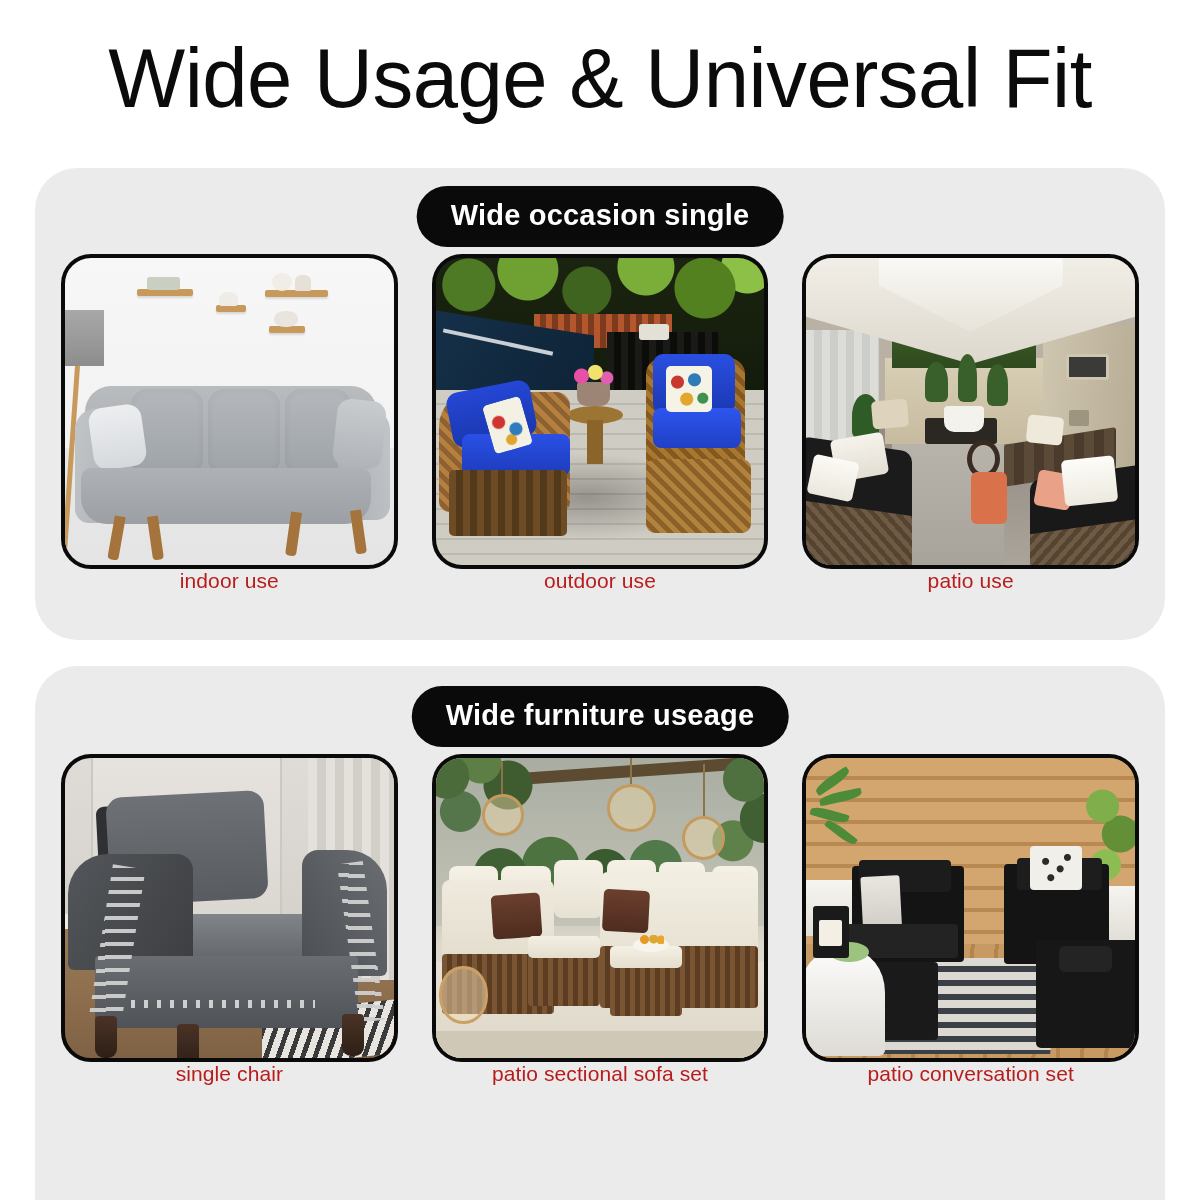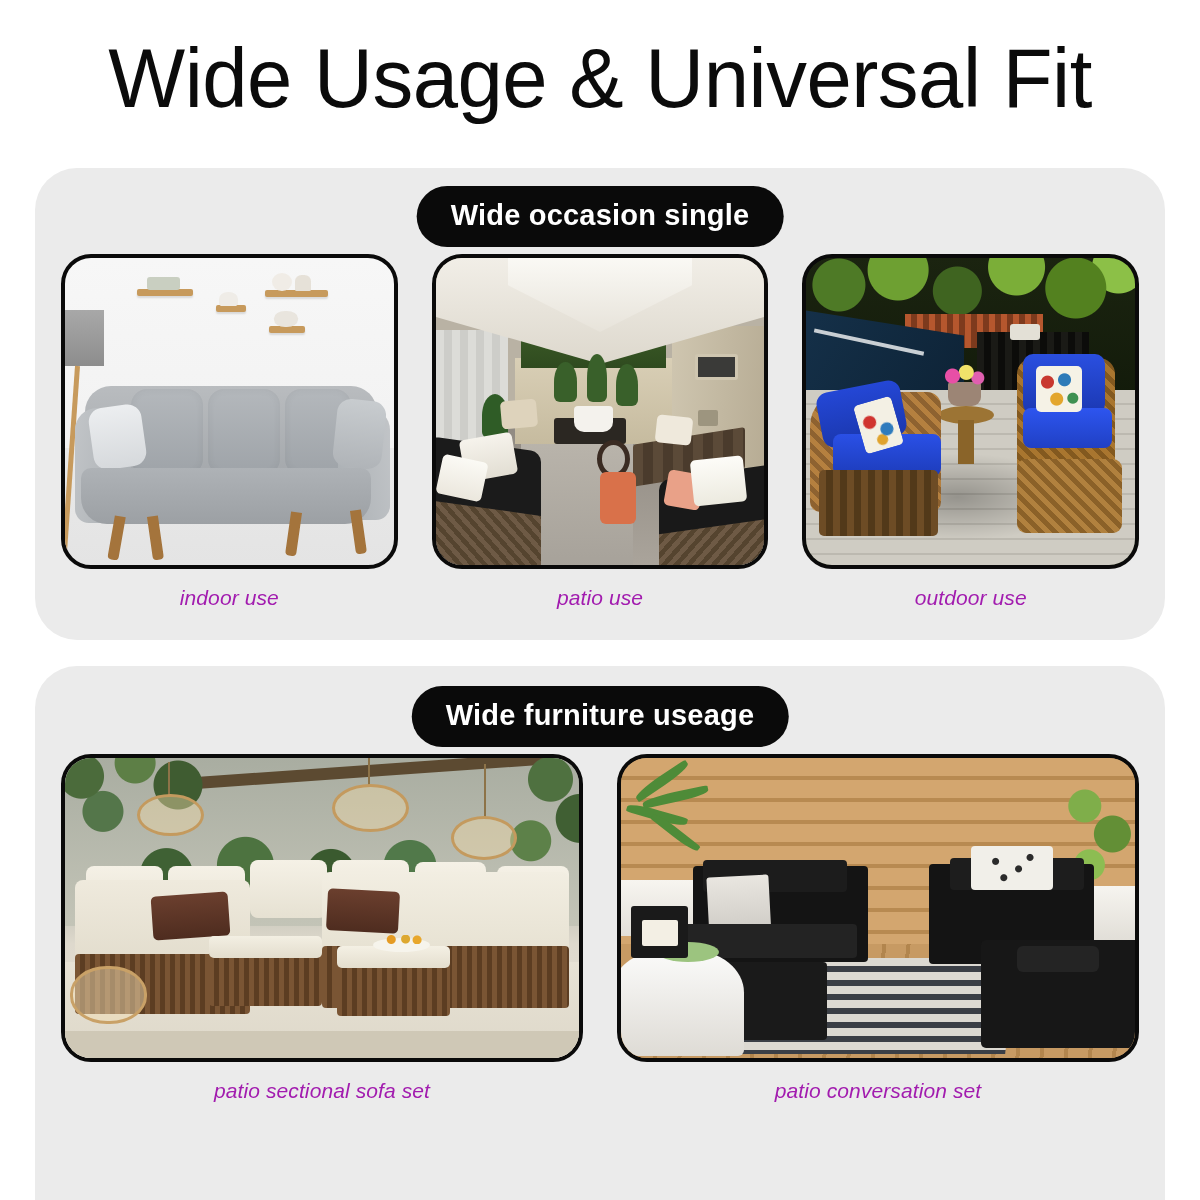--- a/index.html
+++ b/index.html
@@ -73,27 +73,25 @@
     width: 100%;
     height: 315px;
     border: 4px solid #0a0a0a;
     border-radius: 30px;
     overflow: hidden;
     background: #cfcfcf;
   }
   .panel-furniture .photo { height: 308px; }
 
   .caption {
-    margin-top: 17px;
     font-size: 21px;
     font-weight: 400;
-    color: #a21caf;
+    color: #b91c1c;
     letter-spacing: 0.1px;
     white-space: nowrap;
-    font-style: italic;
   }
 
   
   .sc-indoor { background: linear-gradient(#f7f7f7 0%, #f2f2f2 62%, #e9e9e9 62%, #e4e4e4 100%); }
   .sc-indoor .shelf { position:absolute; height:7px; background:#c79a5c; border-radius:2px; box-shadow:0 2px 2px rgba(0,0,0,.12); }
   .sc-indoor .sh1 { left:22%; top:31px; width:17%; }
   .sc-indoor .sh2 { left:46%; top:47px; width:9%; }
   .sc-indoor .sh3 { left:61%; top:32px; width:19%; }
   .sc-indoor .sh4 { left:62%; top:68px; width:11%; }
   .sc-indoor .trin { position:absolute; background:#ddd9d2; border-radius:3px; }
@@ -356,20 +354,48 @@
           <div class="seat"></div>
           <div class="leg lg1"></div>
           <div class="leg lg2"></div>
           <div class="leg lg3"></div>
           <div class="leg lg4"></div>
         </div>
         <div class="caption">indoor use</div>
       </div>
 
       <div class="cell">
+        <div class="photo sc-outdoor">
+          <div class="trees"></div>
+          <div class="railing"></div>
+          <div class="pool"></div>
+          <div class="poolrail"></div>
+          <div class="fence"></div>
+          <div class="postcap"></div>
+          <div class="deck"></div>
+          <div class="shadow"></div>
+          <div class="wchair-r"></div>
+          <div class="bcush-r1"></div>
+          <div class="bcush-r2"></div>
+          <div class="fpil-r"></div>
+          <div class="sidetable"></div>
+          <div class="tableleg"></div>
+          <div class="flowerpot"></div>
+          <div class="flowers"></div>
+          <div class="wchair-l"></div>
+          <div class="bcush-l1"></div>
+          <div class="bcush-l2"></div>
+          <div class="base-l"></div>
+          <div class="fpil-l"></div>
+          <div class="ottoman"></div>
+        </div>
+        <div class="caption">outdoor use</div>
+      </div>
+
+      <div class="cell">
         <div class="photo sc-patio">
           <div class="floor"></div>
           <div class="rug"></div>
           <div class="wall-r"></div>
           <div class="wall-l"></div>
           <div class="fenceback"></div>
           <div class="greenwall"></div>
           <div class="canopy"></div>
           <div class="canopy2"></div>
           <div class="vent"></div>
@@ -390,57 +416,50 @@
           <div class="pw pw1"></div>
           <div class="pw pw2"></div>
           <div class="pw pw6"></div>
           <div class="pw pw5"></div>
           <div class="chairback"></div>
           <div class="chair-o"></div>
         </div>
         <div class="caption">patio use</div>
       </div>
 
-      <div class="cell">
-        <div class="photo sc-outdoor">
-          <div class="trees"></div>
-          <div class="railing"></div>
-          <div class="pool"></div>
-          <div class="poolrail"></div>
-          <div class="fence"></div>
-          <div class="postcap"></div>
-          <div class="deck"></div>
-          <div class="shadow"></div>
-          <div class="wchair-r"></div>
-          <div class="bcush-r1"></div>
-          <div class="bcush-r2"></div>
-          <div class="fpil-r"></div>
-          <div class="sidetable"></div>
-          <div class="tableleg"></div>
-          <div class="flowerpot"></div>
-          <div class="flowers"></div>
-          <div class="wchair-l"></div>
-          <div class="bcush-l1"></div>
-          <div class="bcush-l2"></div>
-          <div class="base-l"></div>
-          <div class="fpil-l"></div>
-          <div class="ottoman"></div>
-        </div>
-        <div class="caption">outdoor use</div>
-      </div>
-
     </div>
   </section>
 
   <section class="panel panel-furniture">
 
     <div class="pill">Wide furniture useage</div>
 
     <div class="grid">
 
+      <div class="cell">
+        <div class="photo sc-chair">
+          <div class="wallpanel"></div>
+          <div class="curtain"></div>
+          <div class="baseboard"></div>
+          <div class="rug"></div>
+          <div class="backdark"></div>
+          <div class="back"></div>
+          <div class="seat"></div>
+          <div class="arm-l"></div>
+          <div class="arm-r"></div>
+          <div class="skirt"></div>
+          <div class="nailrow-l"></div>
+          <div class="nailrow-r"></div>
+          <div class="nailrow-b"></div>
+          <div class="leg lg1"></div>
+          <div class="leg lg2"></div>
+          <div class="leg lg3"></div>
+        </div>
+        <div class="caption">single chair</div>
+      </div>
 
       <div class="cell">
         <div class="photo sc-sect">
           <div class="wall"></div>
           <div class="branch"></div>
           <div class="foliage"></div>
           <div class="foliage-r"></div>
           <div class="bush"></div>
           <div class="lnstr s1"></div>
           <div class="lnstr s2"></div>

